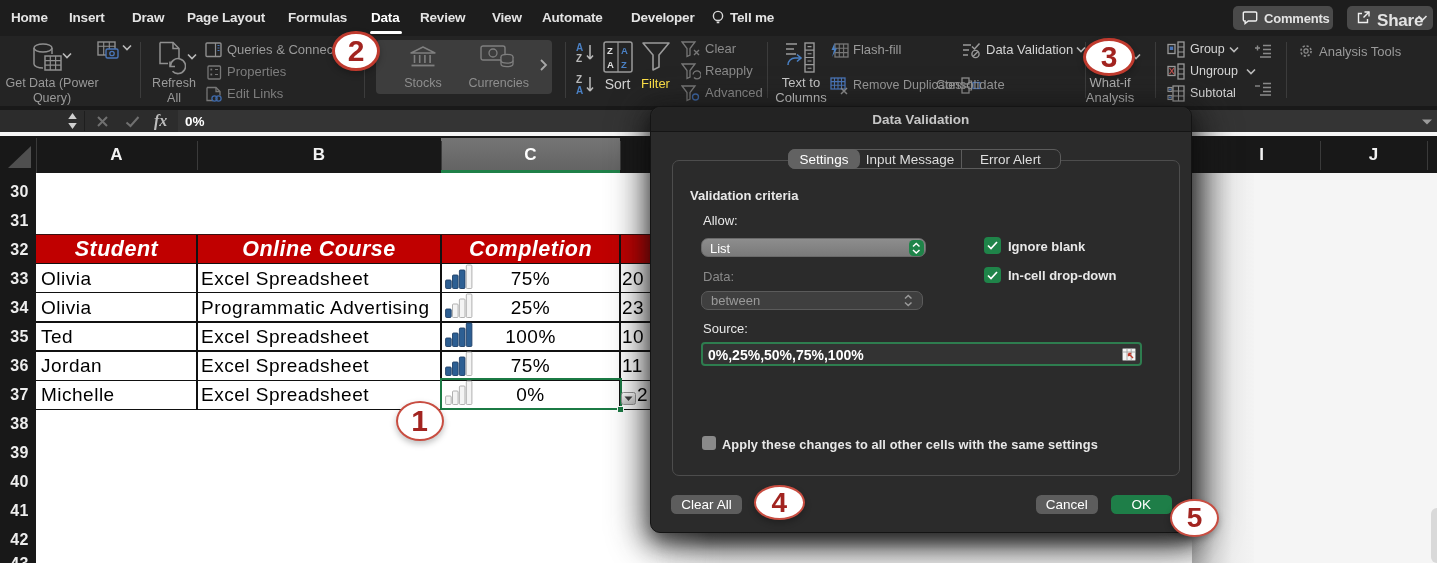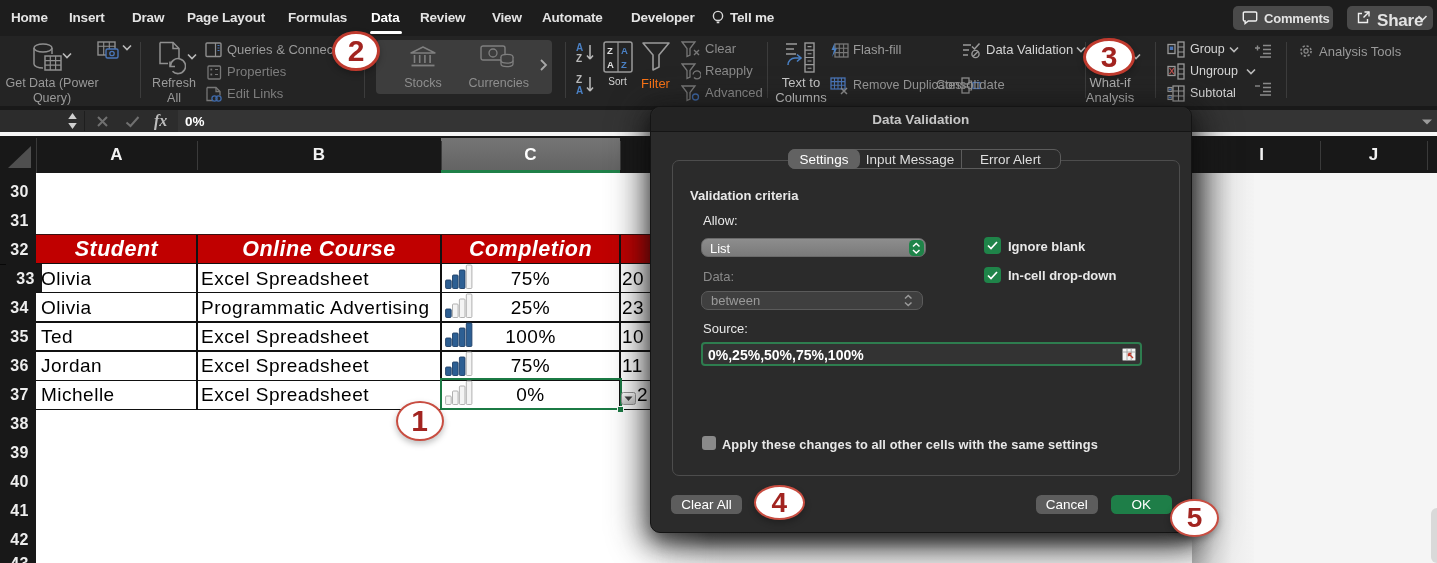--- a/index.html
+++ b/index.html
@@ -172,25 +172,25 @@
     <path d="M14 3 V17 M14 17 L11 13.5 M14 17 L17 13.5" stroke="#b9b9b9" stroke-width="1.5" fill="none"></path>
   </svg>
   <svg class="abs" style="left:603px; top:5px;" width="30" height="32" viewBox="0 0 30 32">
     <rect x="1" y="1" width="28" height="30" rx="2" fill="none" stroke="#9a9a9a" stroke-width="1.5"></rect>
     <path d="M15 1 V31" stroke="#9a9a9a" stroke-width="1.2"></path>
     <text x="4" y="13" font-size="9.5" font-weight="700" fill="#e0e0e0" font-family="Liberation Sans">Z</text>
     <text x="4" y="27" font-size="9.5" font-weight="700" fill="#e0e0e0" font-family="Liberation Sans">A</text>
     <text x="18" y="13" font-size="9.5" font-weight="700" fill="#4a80c4" font-family="Liberation Sans">A</text>
     <text x="18" y="27" font-size="9.5" font-weight="700" fill="#4a80c4" font-family="Liberation Sans">Z</text>
   </svg>
-  <div class="rlbl" style="left:595px; top:40px; width:45px; text-align:center; color:#d2d2d2; font-size:10px;">Sort</div>
+  <div class="rlbl" style="left:595px; top:40px; width:45px; text-align:center; color:#d2d2d2; font-size:14px;">Sort</div>
   <svg class="abs" style="left:641px; top:5px;" width="30" height="31" viewBox="0 0 30 31">
     <path d="M2 2 H28 L18 14 V26 L12 29 V14 Z" fill="none" stroke="#9a9a9a" stroke-width="1.6" stroke-linejoin="round"></path>
   </svg>
-  <div class="rlbl" style="left:633px; top:40px; width:45px; text-align:center; color:#f97316; font-size:13px;">Filter</div>
+  <div class="rlbl" style="left:633px; top:40px; width:45px; text-align:center; color:#fde047; font-size:13px;">Filter</div>
 
   <svg class="abs" style="left:681px; top:5px;" width="20" height="17" viewBox="0 0 20 17">
     <path d="M1 1 H14 L9 7.5 V14 L6 15.5 V7.5 Z" fill="none" stroke="#777" stroke-width="1.3"></path>
     <path d="M13 9 L18 14 M18 9 L13 14" stroke="#777" stroke-width="1.4"></path>
   </svg>
   <span class="rlbl" style="left:705px; top:5px; font-size:13px; color:#8a8a8a;">Clear</span>
   <svg class="abs" style="left:681px; top:27px;" width="20" height="17" viewBox="0 0 20 17">
     <path d="M1 1 H14 L9 7.5 V14 L6 15.5 V7.5 Z" fill="none" stroke="#777" stroke-width="1.3"></path>
     <path d="M12 11.5 a4 4 0 1 1 1 3" fill="none" stroke="#777" stroke-width="1.3"></path>
   </svg>
@@ -347,21 +347,21 @@
   <div class="abs" style="left:0; top:241.9px; width:36px; height:1px; background:#080808;"></div>
   <div class="abs" style="left:0; top:271.0px; width:36px; height:1px; background:#080808;"></div>
   <div class="abs" style="left:0; top:300.0px; width:36px; height:1px; background:#080808;"></div>
   <div class="abs" style="left:0; top:329.1px; width:36px; height:1px; background:#080808;"></div>
   <div class="abs" style="left:0; top:358.2px; width:36px; height:1px; background:#080808;"></div>
   <div class="abs" style="left:0; top:387.2px; width:36px; height:1px; background:#080808;"></div>
   <div class="abs" style="left:0; top:416.3px; width:36px; height:1px; background:#080808;"></div>
   <div class="rowhead" style="top:38.5px;  height:29px; line-height:29px;">30</div>
   <div class="rowhead" style="top:67.6px;  height:29px; line-height:29px;">31</div>
   <div class="rowhead" style="top:96.6px;  height:29px; line-height:29px;">32</div>
-  <div class="rowhead" style="top:125.7px; height:29px; line-height:29px;margin-left:6px;">33</div>
+  <div class="rowhead" style="top:125.7px; height:29px; line-height:29px;">33</div>
   <div class="rowhead" style="top:154.7px; height:29px; line-height:29px;">34</div>
   <div class="rowhead" style="top:183.8px; height:29px; line-height:29px;">35</div>
   <div class="rowhead" style="top:212.9px; height:29px; line-height:29px;">36</div>
   <div class="abs" style="left:0; top:242.4px; width:36px; height:28.2px; background:#3c3c3c;"></div>
   <div class="rowhead" style="top:241.9px; height:29px; line-height:29px;">37</div>
   <div class="rowhead" style="top:271.0px; height:29px; line-height:29px;">38</div>
   <div class="rowhead" style="top:300.0px; height:29px; line-height:29px;">39</div>
   <div class="rowhead" style="top:329.1px; height:29px; line-height:29px;">40</div>
   <div class="rowhead" style="top:358.2px; height:29px; line-height:29px;">41</div>
   <div class="rowhead" style="top:387.2px; height:29px; line-height:29px;">42</div>

